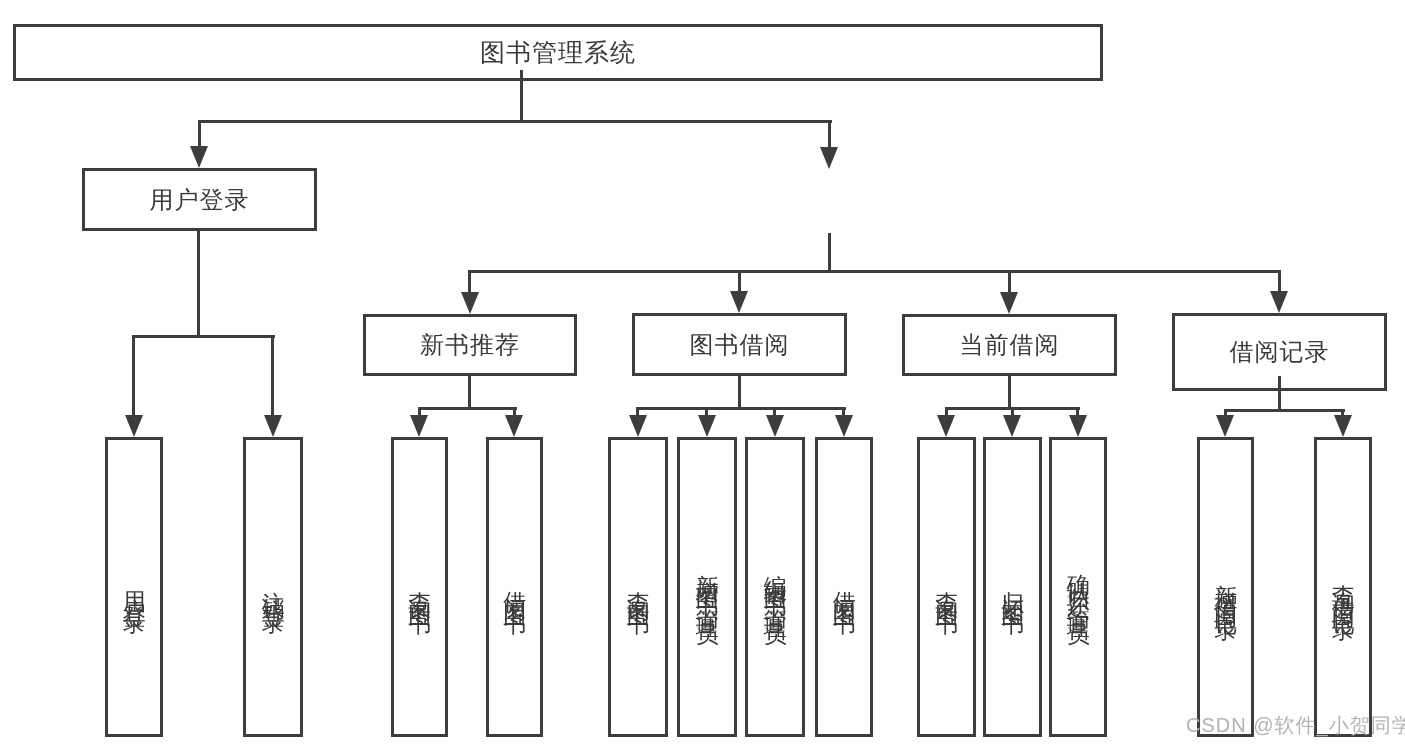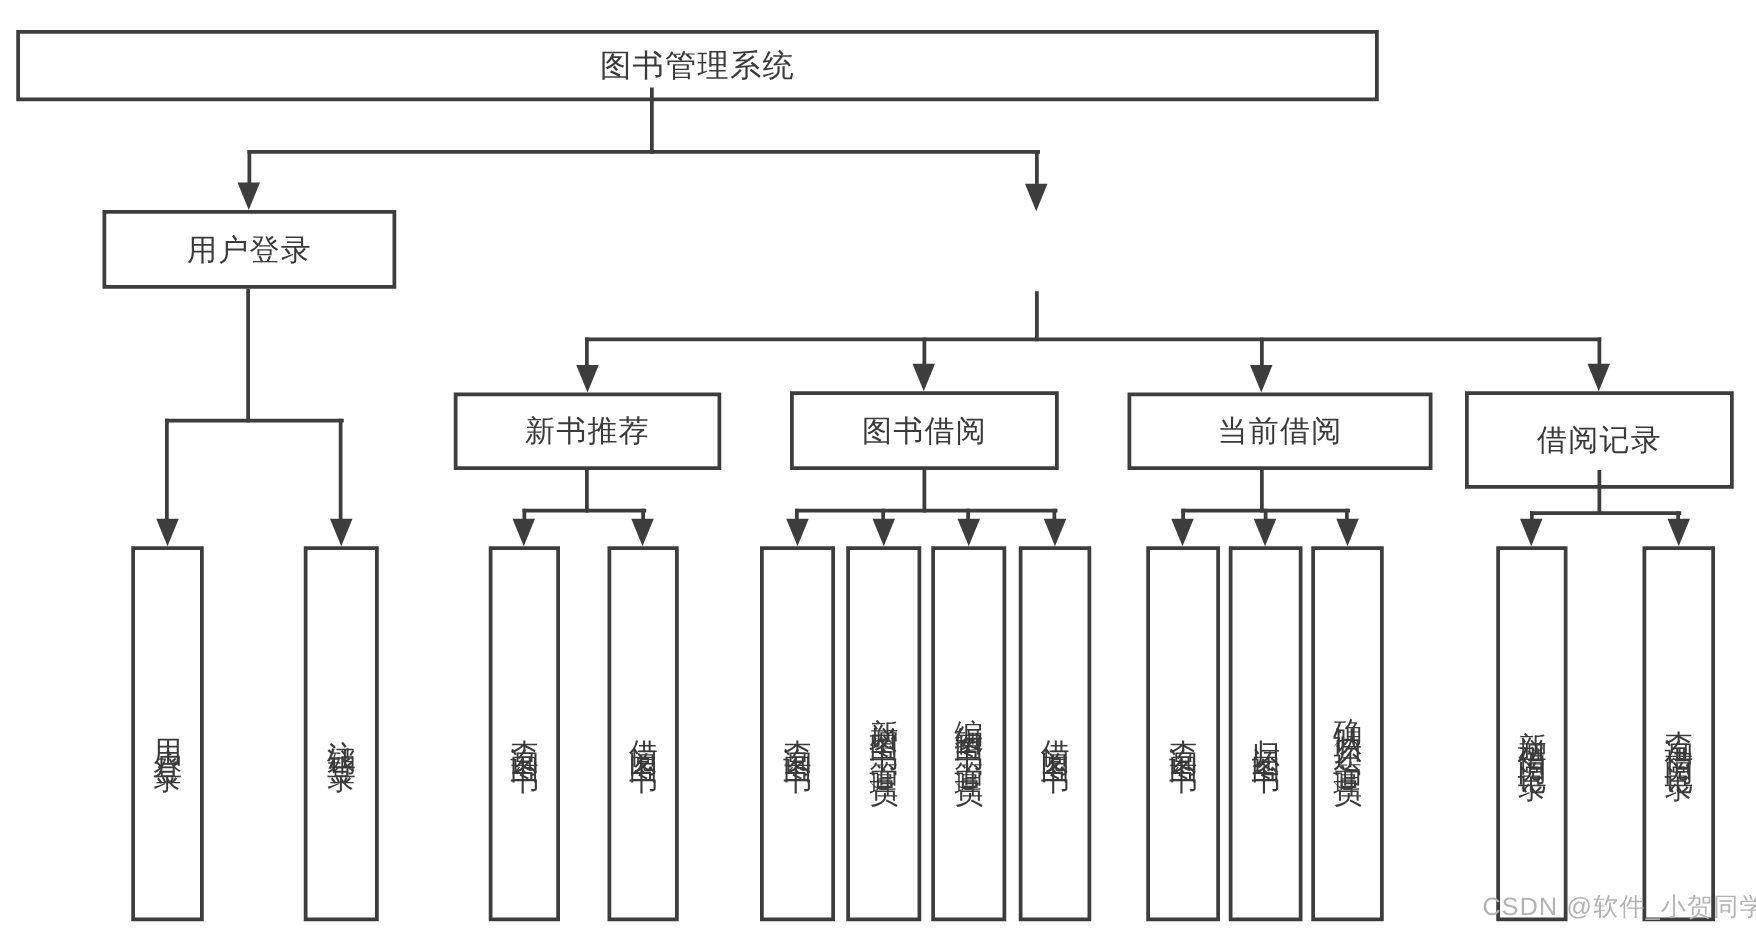--- a/index.html
+++ b/index.html
@@ -68,21 +68,21 @@
   <div class="arrow" style="left:1000px;top:292px;"></div>
   <div class="seg" style="left:1278px;top:270px;width:3px;height:23px;"></div>
   <div class="arrow" style="left:1270px;top:291px;"></div>
 
   <div class="node" style="left:363px;top:314px;width:214px;height:62px;">
     <span>新书推荐</span>
   </div>
   <div class="node" style="left:632px;top:313px;width:215px;height:63px;">
     <span>图书借阅</span>
   </div>
-  <div class="node" style="left:902px;top:314px;width:244px;height:62px;">
+  <div class="node" style="left:902px;top:314px;width:215px;height:62px;">
     <span>当前借阅</span>
   </div>
   <div class="node" style="left:1172px;top:313px;width:215px;height:78px;">
     <span>借阅记录</span>
   </div>
 
   <div class="seg" style="left:468px;top:376px;width:3px;height:34px;"></div>
   <div class="seg" style="left:418px;top:407px;width:99px;height:3px;"></div>
   <div class="seg" style="left:418px;top:407px;width:3px;height:12px;"></div>
   <div class="arrow" style="left:410px;top:415px;"></div>

